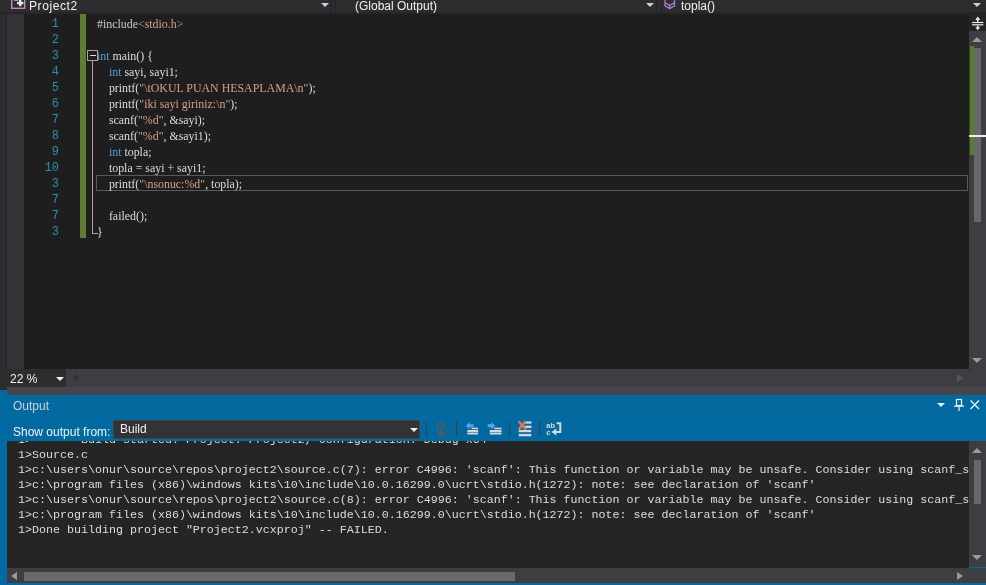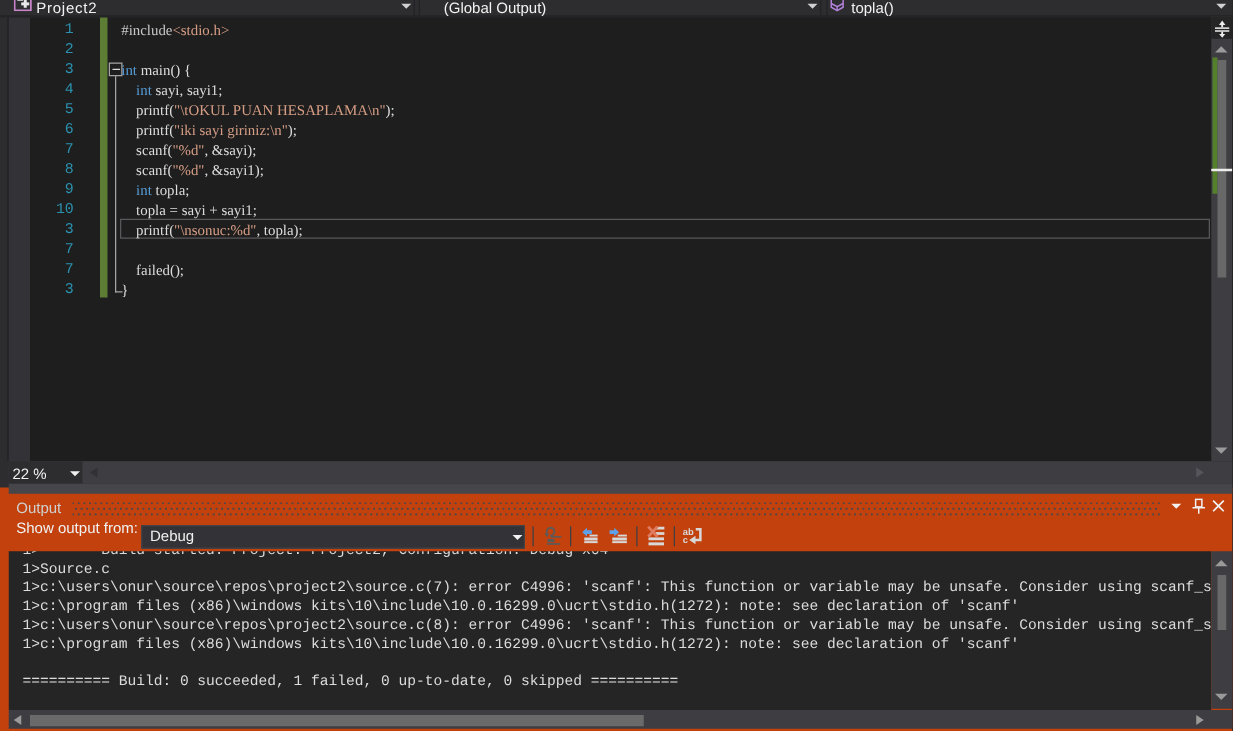--- a/index.html
+++ b/index.html
@@ -33,21 +33,21 @@
 #evsb-caret { position:absolute; left:0px; top:122px; width:17px; height:2px; background:#ededed; }
 .arr-up { width:0; height:0; border-left:5px solid transparent; border-right:5px solid transparent; border-bottom:5.5px solid #9a9a9a; }
 .arr-dn { width:0; height:0; border-left:5px solid transparent; border-right:5px solid transparent; border-top:5.5px solid #9a9a9a; }
 .arr-lt { width:0; height:0; border-top:4px solid transparent; border-bottom:4px solid transparent; border-right:4px solid #303036; }
 .arr-rt { width:0; height:0; border-top:4px solid transparent; border-bottom:4px solid transparent; border-left:4px solid #777; }
 
 #ebar { top:369px; left:0; width:986px; height:18px; background:#3e3e42; }
 #zoomctl { position:absolute; left:7px; top:0; width:59px; height:18px; background:#2d2d30; }
 #zoomctl span { position:absolute; left:3px; top:3px; font-size:12px; color:#f1f1f1; }
 
-#output { top:390px; left:0; width:986px; height:195px; background:#c2410c; }
+#output { top:390px; left:0; width:986px; height:195px; background:#0369a1; }
 #otitle { position:absolute; left:13px; top:9px; font-size:12px; color:#d0d0d0; }
 #odots { position:absolute; left:58px; top:12px; width:870px; height:11px;
   background-image:radial-gradient(circle,#48484c 0.7px,transparent 0.9px),radial-gradient(circle,#48484c 0.7px,transparent 0.9px);
   background-size:4.5px 9px,4.5px 9px; background-position:0.5px 0.5px,2.75px 5px; }
 #ocombo { position:absolute; left:113px; top:30px; width:307px; height:19px; background:#333337; border:1px solid #434346; }
 #ocombo span { position:absolute; left:6px; top:1px; font-size:12px; color:#f1f1f1; }
 .tsep { position:absolute; top:31px; width:1px; height:16px; background:#3f3f46; }
 #otext { position:absolute; left:6.5px; top:51px; width:962.5px; height:126.5px; background:#252526; overflow:hidden; }
 .oline { position:absolute; left:11.5px; font-size:11.67px; line-height:15px; height:15px; color:#dcdcdc;
   font-family:"Liberation Mono",monospace; white-space:pre; }
@@ -164,23 +164,23 @@
   <div class="abs tri-dn" style="left:937px;top:13px;border-top-color:#f1f1f1"></div>
   <svg class="abs" style="left:953px;top:8px" width="12" height="15" viewBox="0 0 12 15">
     <rect x="3.5" y="1.5" width="5" height="6" fill="none" stroke="#f1f1f1" stroke-width="1.2"></rect>
     <line x1="1" y1="8.2" x2="11" y2="8.2" stroke="#f1f1f1" stroke-width="1.2"></line>
     <line x1="6" y1="8.2" x2="6" y2="13" stroke="#f1f1f1" stroke-width="1.2"></line>
   </svg>
   <svg class="abs" style="left:969px;top:9px" width="12" height="12" viewBox="0 0 12 12">
     <path d="M1.5 1.5 L10 10 M10 1.5 L1.5 10" stroke="#f1f1f1" stroke-width="1.4"></path>
   </svg>
 
-  <span class="abs" style="left:13px;top:25px;font-size:12px;color:#f1f1f1">Show output from:</span>
+  <span class="abs" style="left:13px;top:35px;font-size:12px;color:#f1f1f1">Show output from:</span>
   <div id="ocombo">
-      <span>Debug</span>
+      <span>Build</span>
     </div>
   <div class="abs tri-dn" style="left:410px;top:38px;border-top-color:#f1f1f1"></div>
   <div class="tsep" style="left:426px"></div>
 
   <svg class="abs" style="left:434px;top:30px" width="16" height="17" viewBox="0 0 16 17">
     <path d="M3.6 6.5 A 3.1 3.1 0 1 1 6.2 8.4" fill="none" stroke="#5a5a5a" stroke-width="1.5"></path>
     <path d="M1.7 6.6 L5.4 6.6 L3.55 9.9 Z" fill="#5a5a5a"></path>
     <rect x="6.6" y="8.8" width="8.4" height="1.3" fill="#5a5a5a"></rect>
     <rect x="4" y="11.1" width="5.6" height="2.7" fill="#5a5a5a"></rect>
     <rect x="3.5" y="14.5" width="10.5" height="1.3" fill="#5a5a5a"></rect>
@@ -220,21 +220,21 @@
     <path d="M5.4 12 L10.4 8.6 L10.4 15.4 Z" fill="#d8d8d8"></path>
   </svg>
 
   <div id="otext">
     <div class="oline" style="top:-8px">1&gt;------ Build started: Project: Project2, Configuration: Debug x64 ------</div>
     <div class="oline" style="top:7px">1&gt;Source.c</div>
     <div class="oline" style="top:22px">1&gt;c:\users\onur\source\repos\project2\source.c(7): error C4996: 'scanf': This function or variable may be unsafe. Consider using scanf_s instead. To disable deprecation, use _CRT_SECURE_NO_WARNINGS. See online help for details.</div>
     <div class="oline" style="top:37px">1&gt;c:\program files (x86)\windows kits\10\include\10.0.16299.0\ucrt\stdio.h(1272): note: see declaration of 'scanf'</div>
     <div class="oline" style="top:52px">1&gt;c:\users\onur\source\repos\project2\source.c(8): error C4996: 'scanf': This function or variable may be unsafe. Consider using scanf_s instead. To disable deprecation, use _CRT_SECURE_NO_WARNINGS. See online help for details.</div>
     <div class="oline" style="top:67px">1&gt;c:\program files (x86)\windows kits\10\include\10.0.16299.0\ucrt\stdio.h(1272): note: see declaration of 'scanf'</div>
-    <div class="oline" style="top:97px">========== Build: 0 succeeded, 1 failed, 0 up-to-date, 0 skipped ==========</div>
+    <div class="oline" style="top:82px">1&gt;Done building project "Project2.vcxproj" -- FAILED.</div>
   </div>
 
   <div id="ovsb">
     <div id="ovsb-thumb"></div>
     <div class="arr-up" style="position:absolute;left:2.5px;top:6.5px"></div>
     <div class="arr-dn" style="position:absolute;left:2.5px;top:114px"></div>
   </div>
 
   <div id="ohsb">
     <div id="ohsb-thumb"></div>

